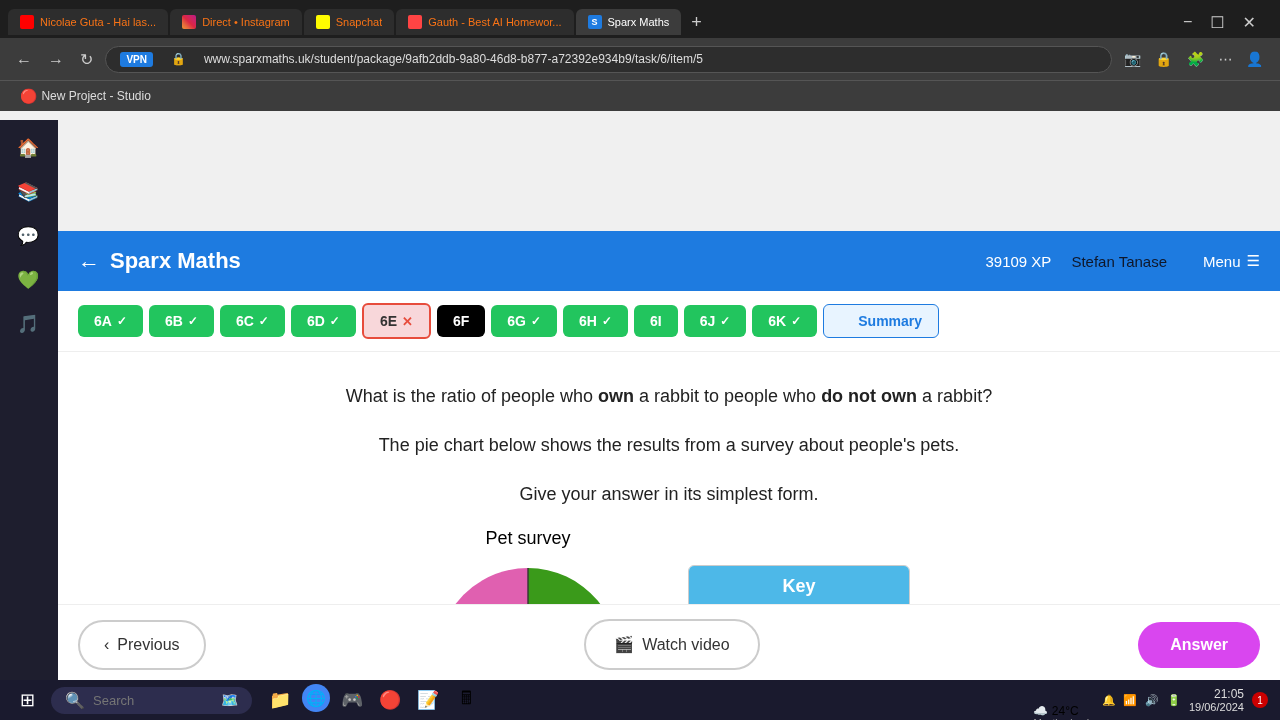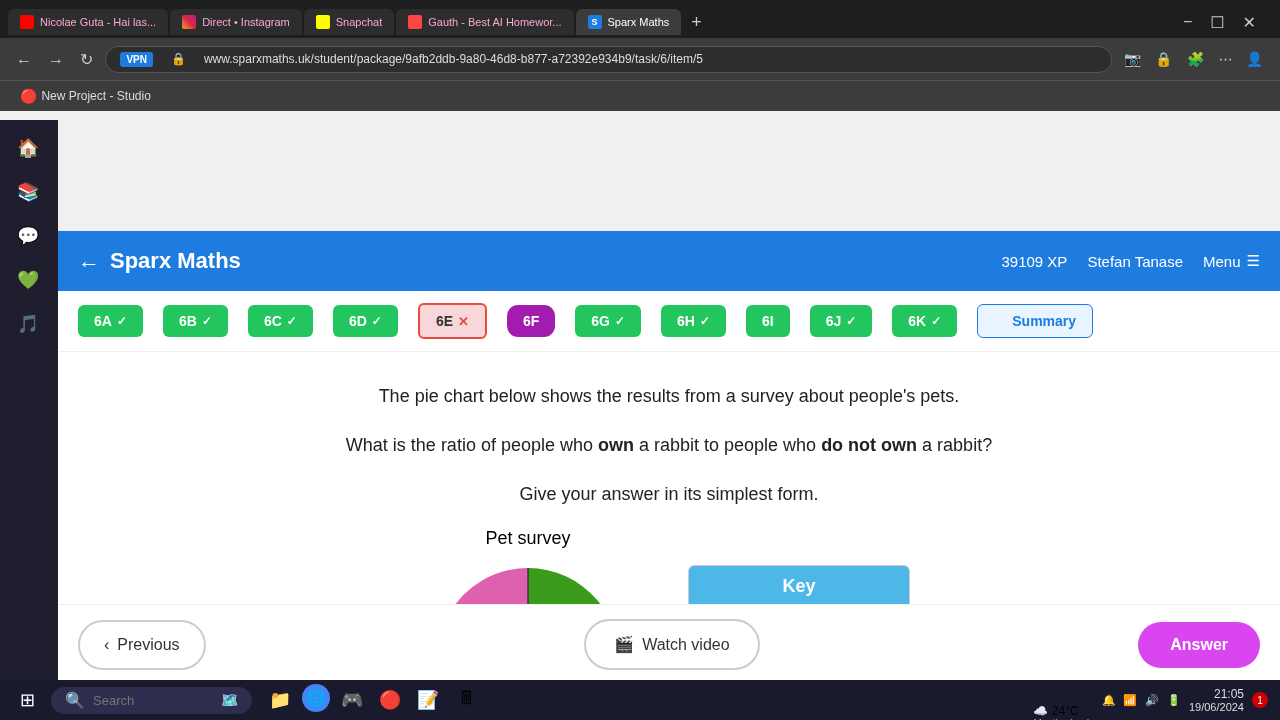--- a/index.html
+++ b/index.html
@@ -1,21 +1,21 @@
 <!DOCTYPE html>
 <html><head>
   <meta charset="utf-8">
   <style>
     * { margin: 0; padding: 0; box-sizing: border-box; }
     body { font-family: Arial, sans-serif; background: #f0f0f0; width: 1280px; height: 720px; overflow: hidden; }
 
     
     .browser-chrome { background: #2d2d2d; width: 100%; }
     .tab-bar { display: flex; align-items: center; padding: 6px 8px 0; gap: 2px; background: #1e1e1e; height: 38px; }
-    .tab { display: flex; align-items: center; padding: 6px 12px; border-radius: 6px 6px 0 0; font-size: 12px; color: #f9a8d4; gap: 6px; max-width: 180px; overflow: hidden; white-space: nowrap; background: #2d2d2d; cursor: default; }
+    .tab { display: flex; align-items: center; padding: 6px 12px; border-radius: 6px 6px 0 0; font-size: 12px; color: #f97316; gap: 6px; max-width: 180px; overflow: hidden; white-space: nowrap; background: #2d2d2d; cursor: default; }
     .tab.active { background: #3c3c3c; color: #fff; }
     .tab-favicon { width: 14px; height: 14px; border-radius: 2px; flex-shrink: 0; }
     .tab-favicon.yt { background: #ff0000; }
     .tab-favicon.ig { background: linear-gradient(45deg, #f09433, #e6683c, #dc2743, #cc2366, #bc1888); }
     .tab-favicon.snap { background: #fffc00; }
     .tab-favicon.gauth { background: #ff4444; }
     .tab-favicon.sparx { background: #1e7be0; }
     .tab-new { background: none; border: none; color: #ccc; font-size: 18px; cursor: pointer; padding: 4px 8px; }
     .tab-spacer { flex: 1; }
     .window-controls { display: flex; gap: 2px; padding-right: 8px; }
@@ -32,25 +32,25 @@
 
     
     .bookmark-bar { background: #3c3c3c; padding: 4px 12px; display: flex; align-items: center; gap: 8px; border-top: 1px solid #555; }
     .bookmark-item { display: flex; align-items: center; gap: 4px; padding: 3px 8px; border-radius: 4px; cursor: pointer; color: #ddd; font-size: 12px; }
 
     
     .sparx-header { background: #1e7be0; display: flex; align-items: center; padding: 0 20px; height: 60px; }
     .sparx-back { color: white; font-size: 22px; cursor: pointer; margin-right: 10px; background: none; border: none; }
     .sparx-logo { color: white; font-size: 22px; font-weight: bold; flex: 1; }
     .sparx-xp { color: white; font-size: 15px; margin-right: 20px; font-weight: 500; }
-    .sparx-user { color: #ffffff; font-size: 15px; margin-right: 20px; font-weight: 500; }
+    .sparx-user { color: #0f172a; font-size: 15px; margin-right: 36px; font-weight: 500; }
     .sparx-menu { color: white; font-size: 15px; cursor: pointer; background: none; border: none; display: flex; align-items: center; gap: 6px; }
 
     
-    .task-nav { display: flex; align-items: center; padding: 12px 20px; gap: 20px; background: white; border-bottom: 1px solid #eee; overflow-x: auto; }
+    .task-nav { display: flex; align-items: center; padding: 12px 20px; gap: 6px; background: white; border-bottom: 1px solid #eee; overflow-x: auto; }
     .task-btn { padding: 8px 16px; border-radius: 6px; font-size: 14px; font-weight: bold; border: none; cursor: pointer; display: flex; align-items: center; gap: 5px; }
     .task-btn.done { background: #22c55e; color: white; }
     .task-btn.active { background: #e8f0fe; color: #333; border: 2px solid #ff4444; }
     .task-btn.active .x-mark { color: #ff4444; }
     .task-btn.neutral { background: #f0f0f0; color: #333; }
     .task-btn.summary { background: #e8f4ff; color: #1e7be0; border: 1px solid #1e7be0; padding-left: 34px; }
     .checkmark { font-size: 12px; }
 
     
     .content { padding: 30px 40px; background: white; min-height: 370px; }
@@ -196,21 +196,21 @@
       <span class="checkmark">✓</span>
     </button>
     <button class="task-btn done">
       <span>6D</span>
       <span class="checkmark">✓</span>
     </button>
     <button class="task-btn active" style="background:#f8d7da;border:2px solid #e74c3c;">
       <span>6E</span>
       <span class="x-mark" style="color:#e74c3c;font-size:13px;">✕</span>
     </button>
-    <button class="task-btn neutral" style="background:#a21caf;color:white;border-radius:11px;">
+    <button class="task-btn neutral" style="background:#000000;color:white;">
       <span>6F</span>
     </button>
     <button class="task-btn done">
       <span>6G</span>
       <span class="checkmark">✓</span>
     </button>
     <button class="task-btn done">
       <span>6H</span>
       <span class="checkmark">✓</span>
     </button>
@@ -224,24 +224,24 @@
     <button class="task-btn done">
       <span>6K</span>
       <span class="checkmark">✓</span>
     </button>
     <button class="task-btn summary">
       <span>Summary</span>
     </button>
   </div>
 
   <div class="content">
-    <p class="question-text">The pie chart below shows the results from a survey about people's pets.</p>
     <p class="question-text">
       What is the ratio of people who <strong>own</strong> a rabbit to people who <strong>do not own</strong> a rabbit?
     </p>
+    <p class="question-text">The pie chart below shows the results from a survey about people's pets.</p>
     <p class="question-text">Give your answer in its simplest form.</p>
 
     <div class="chart-container">
       <div class="chart-wrap">
         <div class="chart-title">Pet survey</div>
 
         <svg class="pie-svg" viewBox="-110 -110 220 220">
 
           <path d="M0,0 L0,-100 A100,100 0 1,1 -86.6,-50 Z" fill="#3a9a1a"></path>
 

